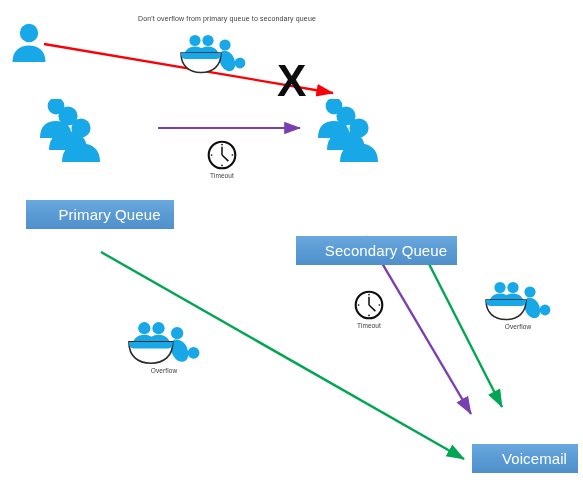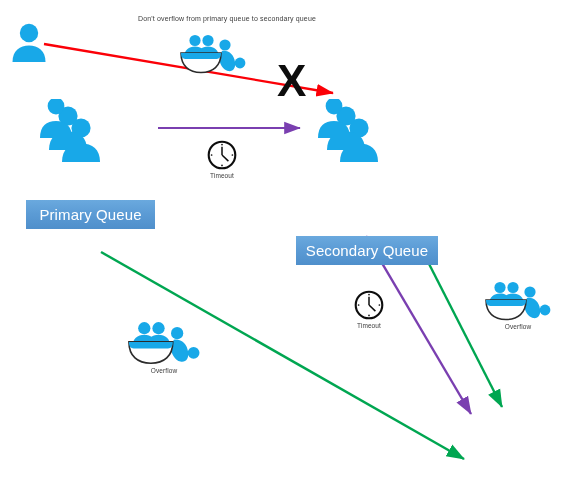--- a/index.html
+++ b/index.html
@@ -30,20 +30,21 @@
   .node-box {
     position: absolute;
     display: flex;
     align-items: center;
     justify-content: center;
     background: linear-gradient(to bottom, #6aa9de 0%, #5b9bd5 48%, #4f8fcb 100%);
     color: #ffffff;
     font-size: 15px;
     letter-spacing: .1px;
     white-space: nowrap;
+    padding-left: 19px;
   }
   #primary-queue-box { left: 26px; top: 200px; width: 129px; height: 29px; }
   #secondary-queue-box { left: 296px; top: 200px; width: 142px; height: 29px; margin-top: 36px; }
   #voicemail-box { left: 472px; top: 444px; width: 87px; height: 29px; font-size: 15px; }
 
   .caption {
     position: absolute;
     font-size: 6.5px;
     color: #3c3c3c;
     white-space: nowrap;
@@ -223,14 +224,17 @@
   <div id="x-mark">X</div>
 
   <div class="node-box" id="primary-queue-box">
     <span>Primary Queue</span>
   </div>
 
   <div class="node-box" id="secondary-queue-box">
     <span>Secondary Queue</span>
   </div>
 
+  <div class="node-box" id="voicemail-box">
+    <span>Voicemail</span>
+  </div>
 
 </div>
 
 </body></html>

